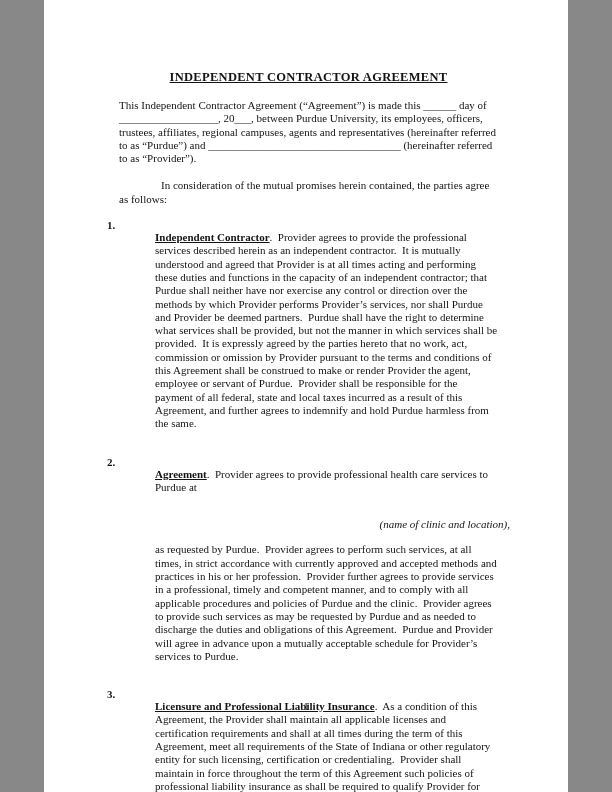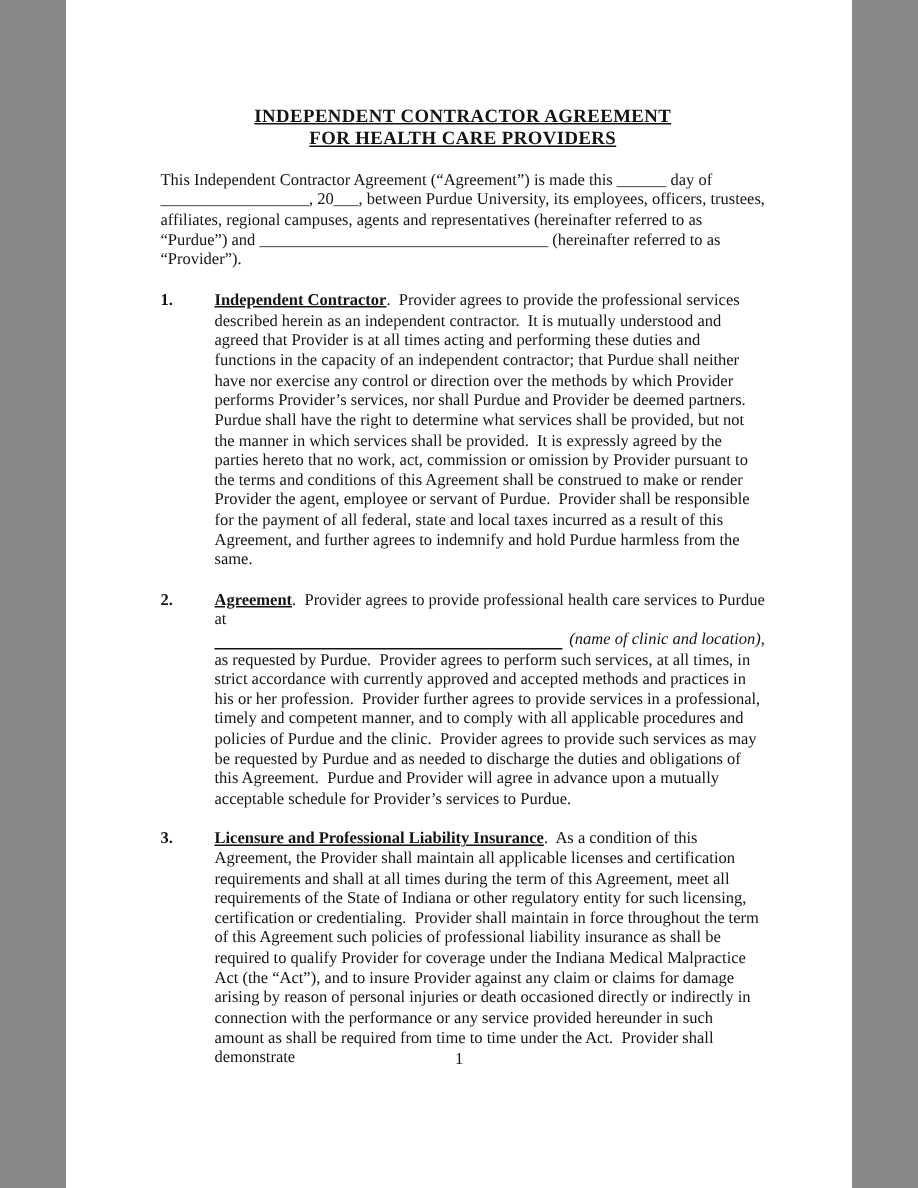--- a/index.html
+++ b/index.html
@@ -18,34 +18,35 @@
     overflow: hidden;
   }
   .title-block { text-align: center; margin: 0 0 14px 0; }
   .title-line {
     font-weight: bold;
     font-size: 12.5px;
     line-height: 15px;
     letter-spacing: 0.3px;
     text-decoration: underline;
   }
-  .para { margin: 0; white-space: pre-wrap; }
+  .para { margin: 12px; white-space: pre-wrap; }
   .intro { margin-bottom: 14px; }
   .consideration { text-indent: 42px; margin-bottom: 13px; }
   .item {
     display: grid;
     grid-template-columns: 36px 1fr;
     margin-bottom: 13px;
   }
   .item-number { font-weight: bold; }
   .section-heading { font-weight: bold; text-decoration: underline; }
   .blank-row {
     display: flex;
     align-items: flex-end;
     white-space: pre-wrap;
+    flex-direction: column;
   }
   .fill-rule {
     flex: 1 1 auto;
     border-bottom: 1px solid #141414;
     height: 10px;
     margin: 0 5px 1px 0;
   }
   .clinic-label { font-style: italic; flex: 0 0 auto; }
   .page-number {
     position: absolute;
@@ -55,25 +56,25 @@
     text-align: center;
   }
 </style>
 </head>
 <body>
 
 <div class="page">
 
   <div class="title-block">
     <div class="title-line">INDEPENDENT CONTRACTOR AGREEMENT</div>
-    <div class="title-line">FOR HEALTH CARE PROVIDERS</div>
   </div>
 
   <p class="para intro">This Independent Contractor Agreement (“Agreement”) is made this ______ day of __________________, 20___, between Purdue University, its employees, officers, trustees, affiliates, regional campuses, agents and representatives (hereinafter referred to as “Purdue”) and ___________________________________ (hereinafter referred to as “Provider”).</p>
 
+  <p class="para consideration">In consideration of the mutual promises herein contained, the parties agree as follows:</p>
 
   <div class="item">
     <div class="item-number">1.</div>
     <div class="item-content">
       <p class="para"><span class="section-heading">Independent Contractor</span><span>.  </span><span>Provider agrees to provide the professional services described herein as an independent contractor.  It is mutually understood and agreed that Provider is at all times acting and performing these duties and functions in the capacity of an independent contractor; that Purdue shall neither have nor exercise any control or direction over the methods by which Provider performs Provider’s services, nor shall Purdue and Provider be deemed partners.  Purdue shall have the right to determine what services shall be provided, but not the manner in which services shall be provided.  It is expressly agreed by the parties hereto that no work, act, commission or omission by Provider pursuant to the terms and conditions of this Agreement shall be construed to make or render Provider the agent, employee or servant of Purdue.  Provider shall be responsible for the payment of all federal, state and local taxes incurred as a result of this Agreement, and further agrees to indemnify and hold Purdue harmless from the same.</span></p>
     </div>
   </div>
 
   <div class="item">
     <div class="item-number">2.</div>

